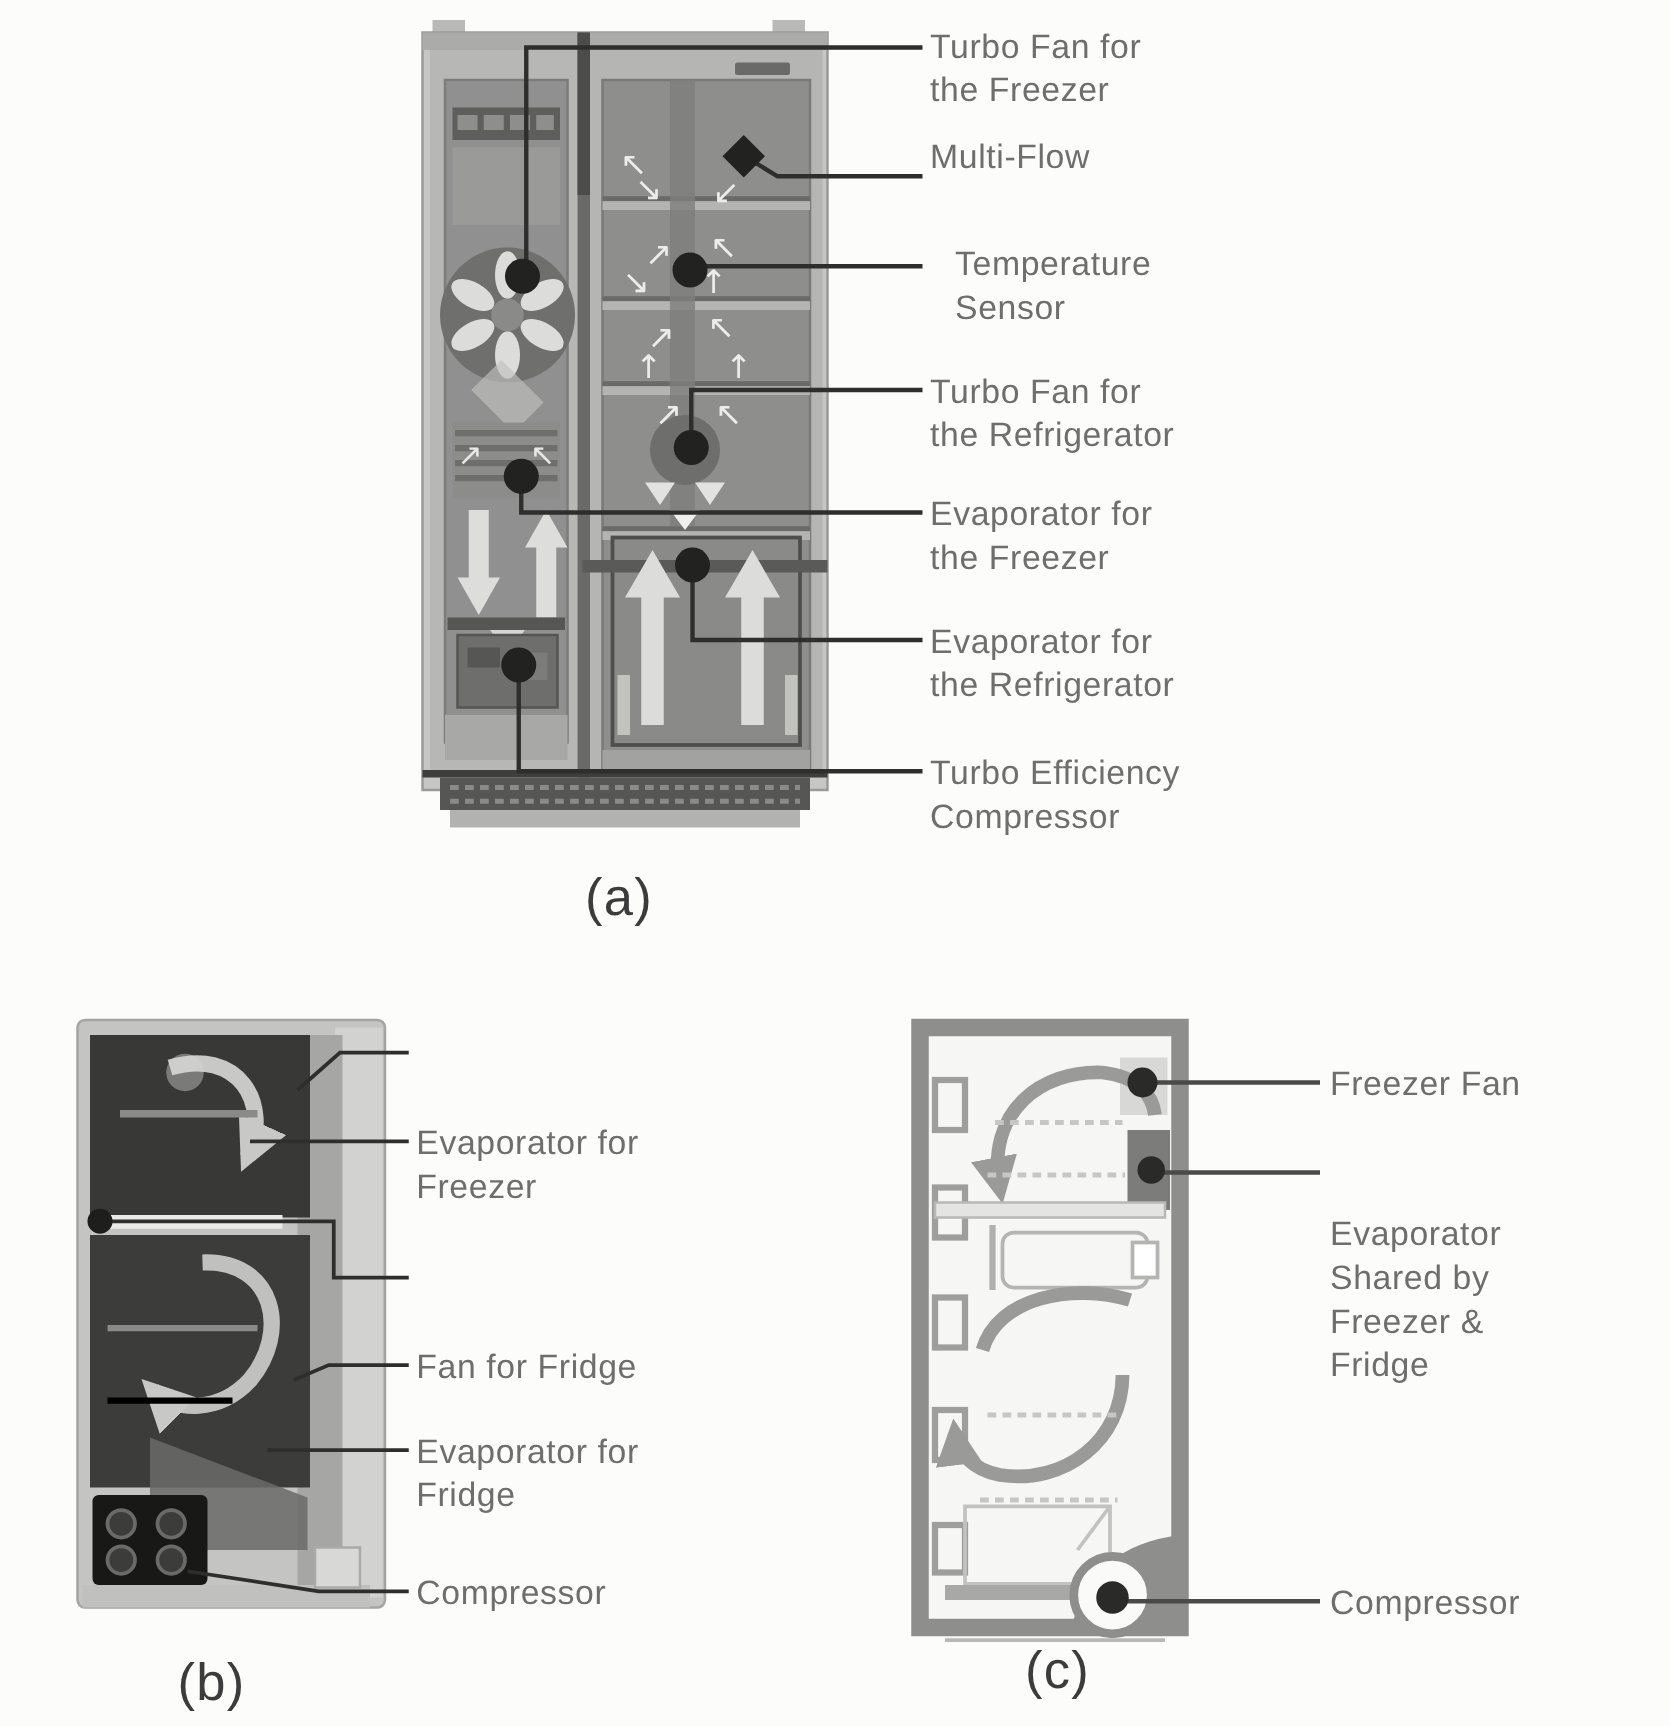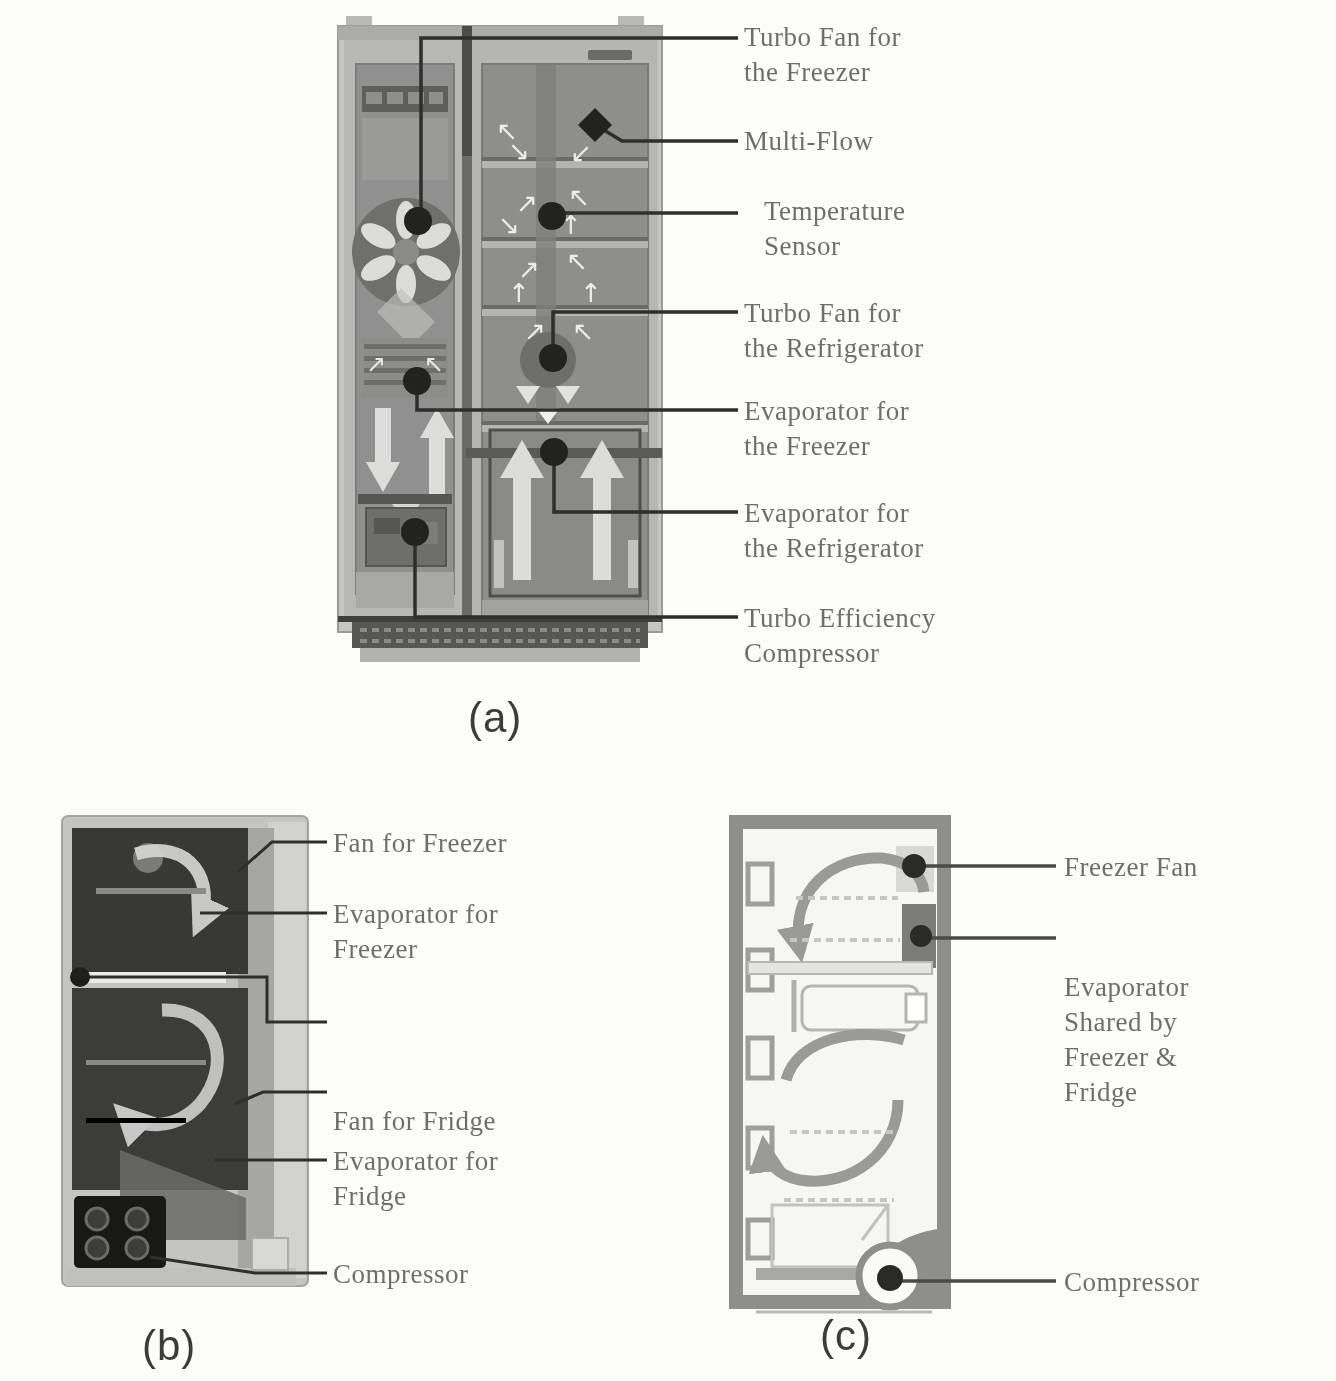--- a/index.html
+++ b/index.html
@@ -6,47 +6,47 @@
   body{
     width:1336px;height:1381px;position:relative;
     background:#fcfcfb;
     font-family:"DejaVu Sans Mono", monospace;
     overflow:hidden;
   }
   #canvas{position:absolute;left:0;top:0;width:1336px;height:1381px;}
   svg{position:absolute;left:0;top:0;}
   .callout-label{
     position:absolute;
-    font-family:Liberation Serif, serif;
+    font-family:Liberation Sans, sans-serif;
     font-size:27px;
     line-height:35px;
     letter-spacing:.5px;
     color:#6e6e6e;
     white-space:pre-line;
   }
   .caption{
     position:absolute;
     font-family:"Liberation Sans", sans-serif;
     font-size:42px;
     color:#3c3c3c;
     letter-spacing:1px;
   }
   
   #la0{left:744px;top:20px;}
-  #la1{left:744px;top:124px;}
+  #la1{left:744px;top:108px;}
   #la2{left:744px;top:194px;margin-left:20px;}
   #la3{left:744px;top:296px;}
   #la4{left:744px;top:394px;}
   #la5{left:744px;top:496px;}
   #la6{left:744px;top:601px;}
   
   #lb0{left:333px;top:826px;}
   #lb1{left:333px;top:897px;}
   #lb2{left:333px;top:1006px;}
-  #lb3{left:333px;top:1076px;margin-top:28px;}
+  #lb3{left:333px;top:1076px;}
   #lb4{left:333px;top:1144px;}
   #lb5{left:333px;top:1257px;}
   
   #lc0{left:1064px;top:850px;}
   #lc1{left:1064px;top:970px;}
   #lc2{left:1064px;top:1265px;}
   
   #capA{left:468px;top:694px;}
   #capB{left:142px;top:1322px;}
   #capC{left:820px;top:1312px;}
@@ -305,21 +305,20 @@
 Sensor</div>
 <div class="callout-label" id="la3">Turbo Fan for
 the Refrigerator</div>
 <div class="callout-label" id="la4">Evaporator for
 the Freezer</div>
 <div class="callout-label" id="la5">Evaporator for
 the Refrigerator</div>
 <div class="callout-label" id="la6">Turbo Efficiency
 Compressor</div>
 
-<div class="callout-label" id="lb0">Fan for Freezer</div>
 <div class="callout-label" id="lb1">Evaporator for
 Freezer</div>
 <div class="callout-label" id="lb3">Fan for Fridge</div>
 <div class="callout-label" id="lb4">Evaporator for
 Fridge</div>
 <div class="callout-label" id="lb5">Compressor</div>
 
 <div class="callout-label" id="lc0">Freezer Fan</div>
 <div class="callout-label" id="lc1">Evaporator
 Shared by

